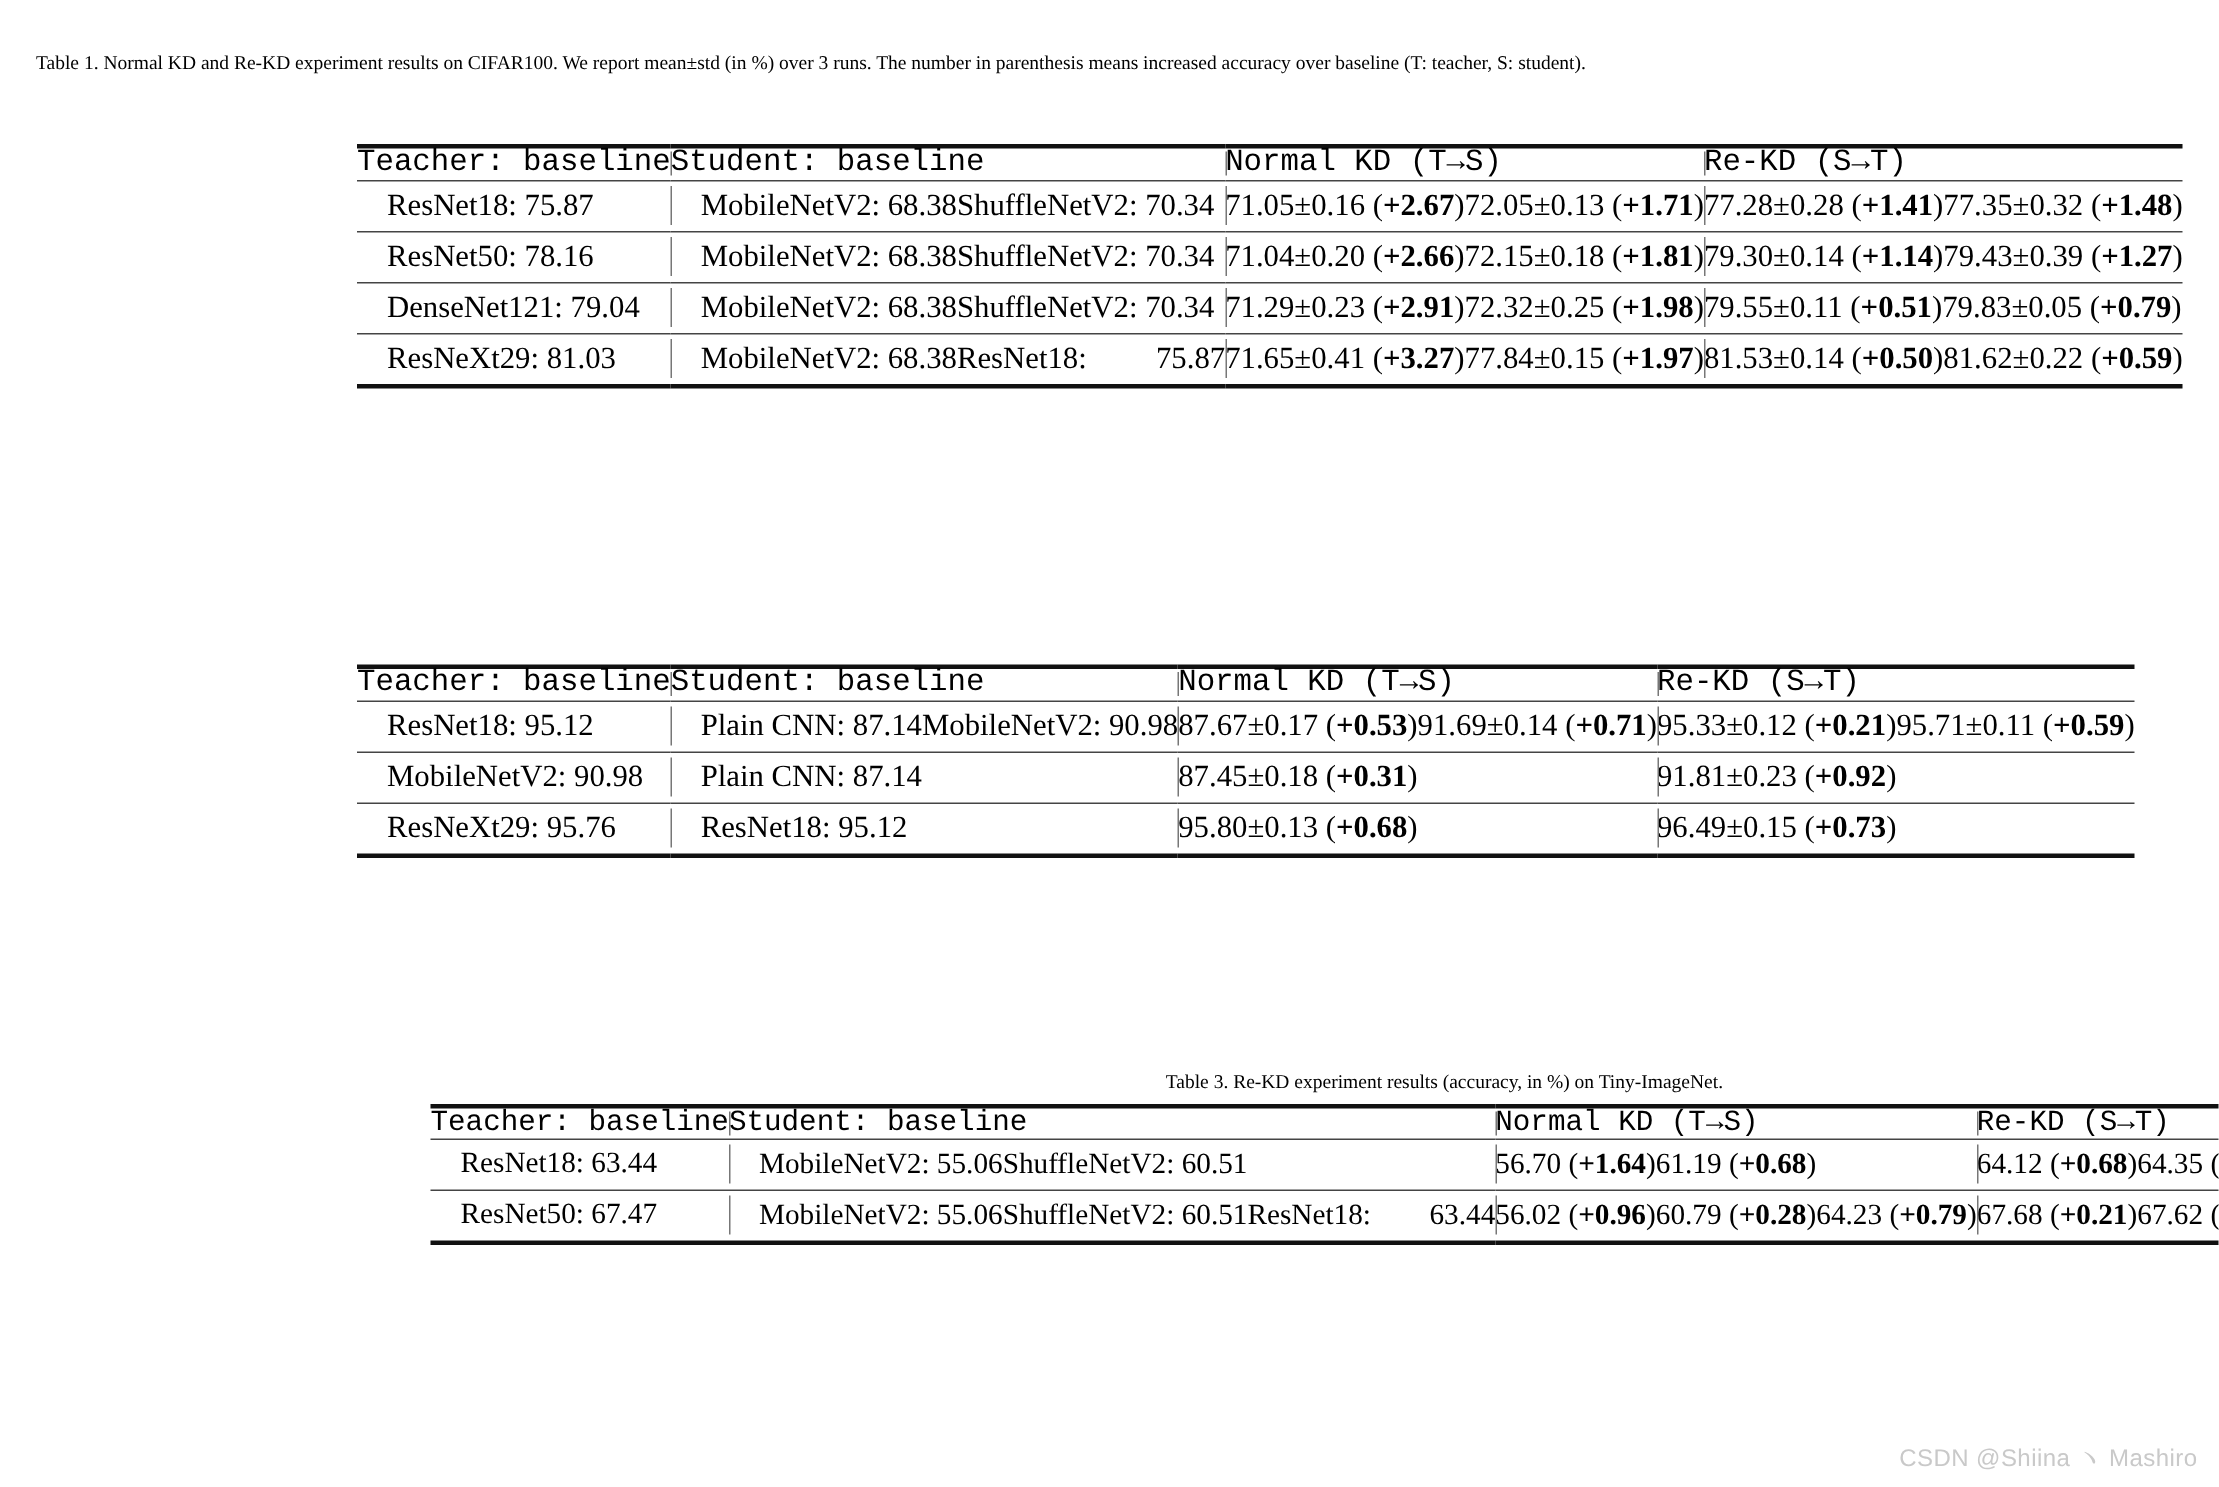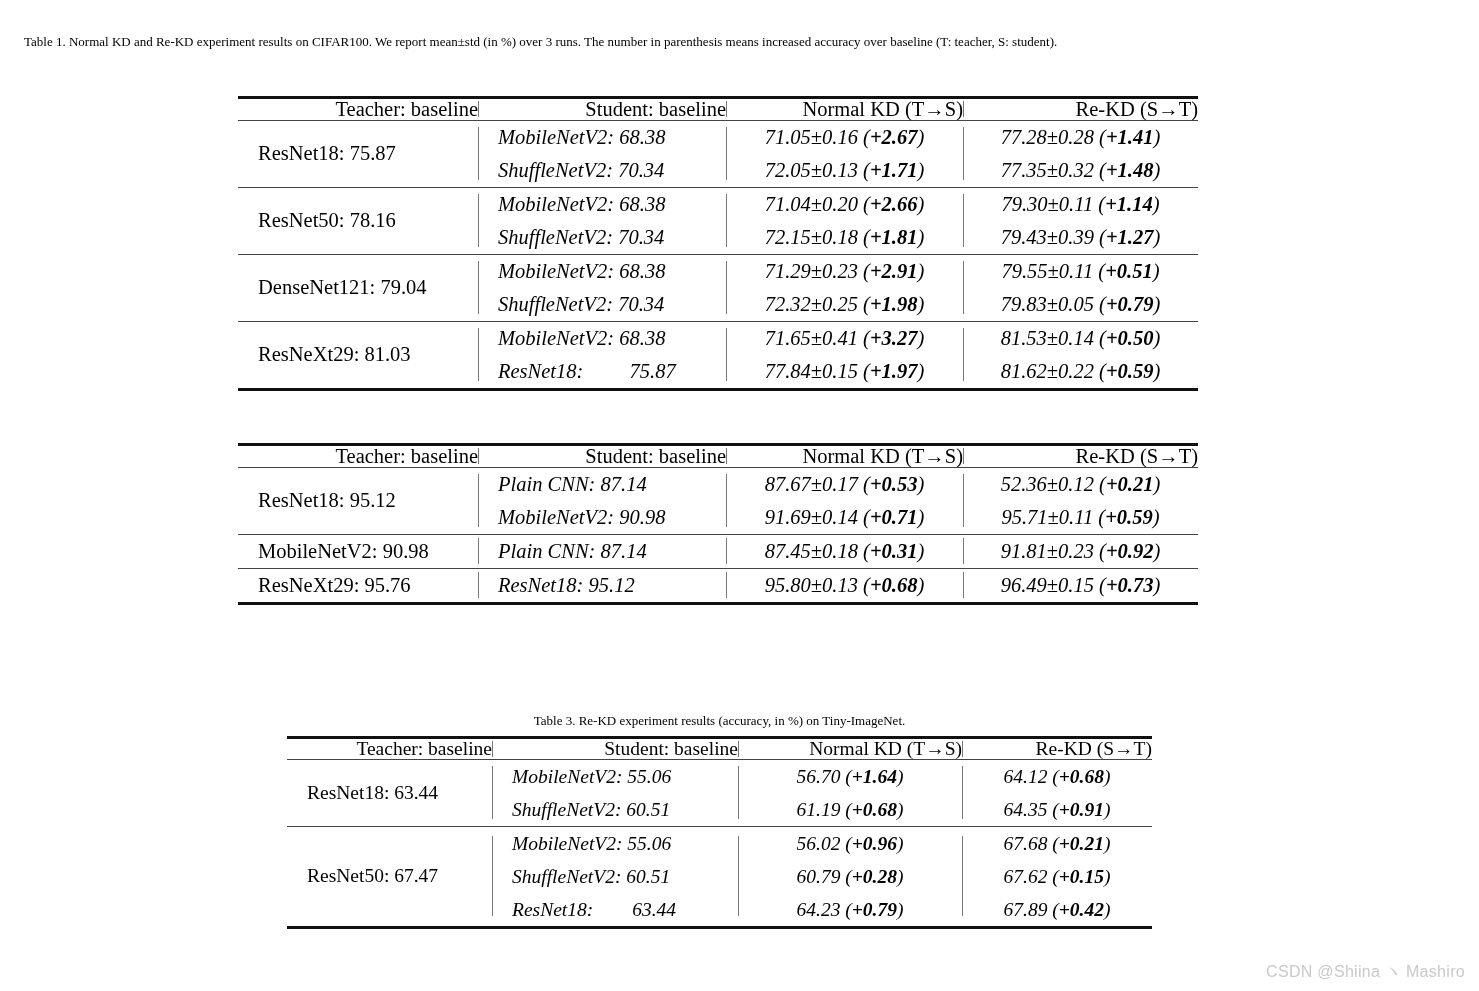--- a/index.html
+++ b/index.html
@@ -49,39 +49,40 @@
   .rule-bot   { border-bottom: 3px solid #111; }
 
   
   .grp { }
   .grp td { padding-top: 7px; padding-bottom: 7px; }
 
   
   .hdr td {
     padding-top: 8px;
     padding-bottom: 9px;
-    text-align: right;
+    text-align: left;
+    font-family: Liberation Mono, monospace;
   }
 
   
   .sep {
     width: 0;
     position: relative;
     padding: 0 !important;
   }
   .sepbar {
     position: absolute;
     left: 0;
     top: 10%;
     height: 80%;
     border-left: 1.7px solid #777;
   }
 
   
-  .lines { display: flex; flex-direction: column; font-style: italic; }
+  .lines { display: flex; flex-direction: row; }
   .lines > span { display: block; line-height: 33px; white-space: pre; }
 
   .c-center { text-align: center; }
   .c-left   { text-align: left; }
 
   .pad-l { padding-left: 20px !important; }
 
   b { font-weight: bold; text-align: center; }
 
   
@@ -186,21 +187,21 @@
           <div class="lines">
             <span><span>71.04±0.20 (</span><b>+2.66</b>)</span>
             <span><span>72.15±0.18 (</span><b>+1.81</b>)</span>
           </div>
         </td>
         <td class="sep">
             <span class="sepbar"></span>
           </td>
         <td class="c-center">
           <div class="lines">
-            <span><span>79.30±0.11 (</span><b>+1.14</b>)</span>
+            <span><span>79.30±0.14 (</span><b>+1.14</b>)</span>
             <span><span>79.43±0.39 (</span><b>+1.27</b>)</span>
           </div>
         </td>
       </tr>
 
       <tr class="grp rule-thin">
         <td class="c-left pad-l">DenseNet121: 79.04</td>
         <td class="sep">
             <span class="sepbar"></span>
           </td>
@@ -311,21 +312,21 @@
           <div class="lines">
             <span><span>87.67±0.17 (</span><b>+0.53</b>)</span>
             <span><span>91.69±0.14 (</span><b>+0.71</b>)</span>
           </div>
         </td>
         <td class="sep">
             <span class="sepbar"></span>
           </td>
         <td class="c-center">
           <div class="lines">
-            <span><span>52.36±0.12 (</span><b>+0.21</b>)</span>
+            <span><span>95.33±0.12 (</span><b>+0.21</b>)</span>
             <span><span>95.71±0.11 (</span><b>+0.59</b>)</span>
           </div>
         </td>
       </tr>
 
       <tr class="grp rule-thin">
         <td class="c-left pad-l">MobileNetV2: 90.98</td>
         <td class="sep">
             <span class="sepbar"></span>
           </td>

